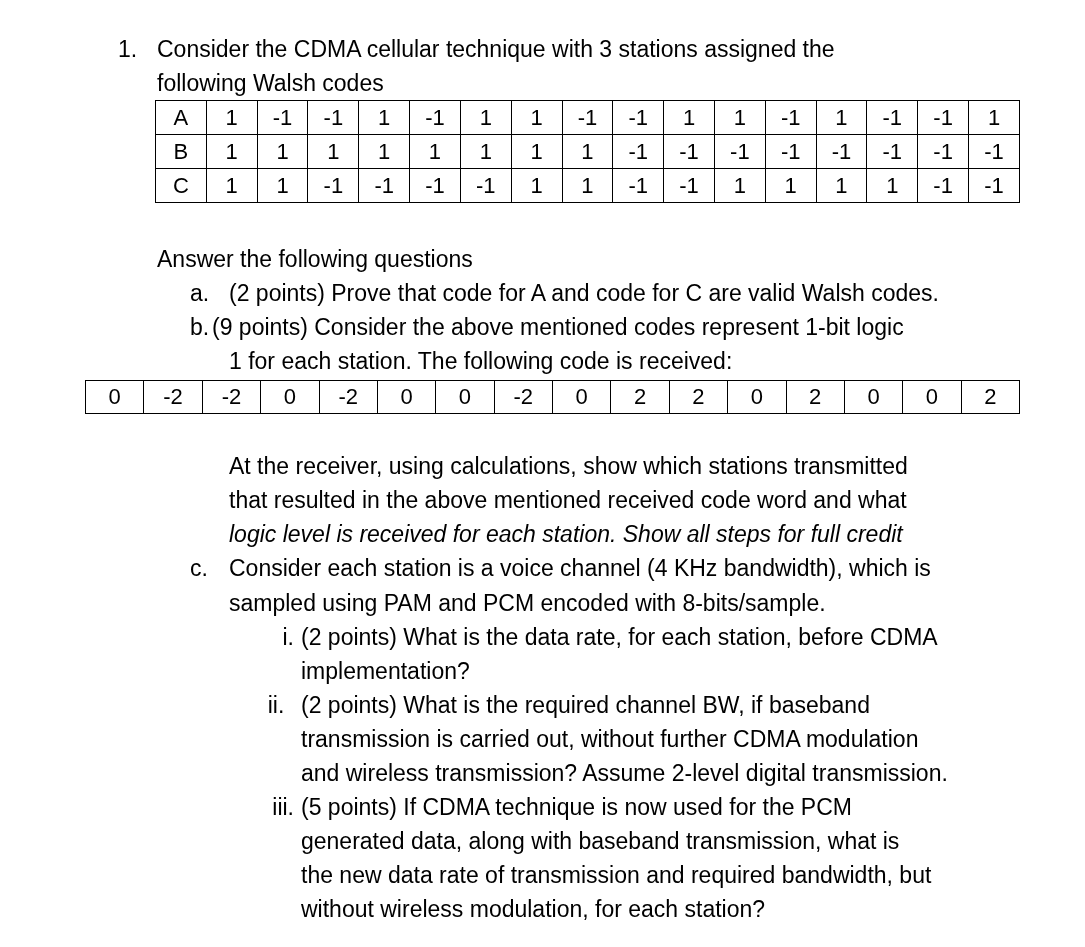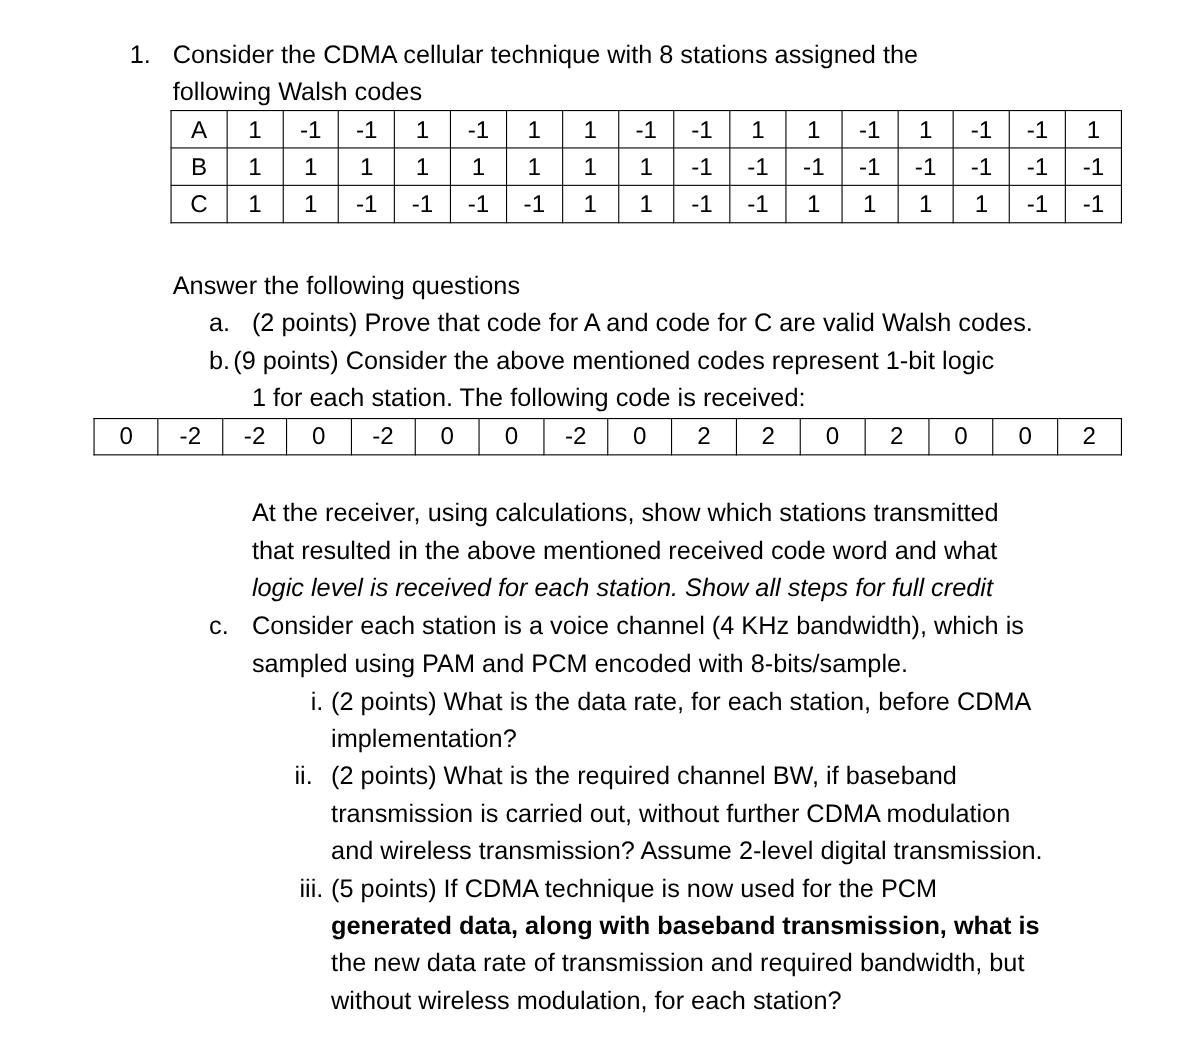--- a/index.html
+++ b/index.html
@@ -10,21 +10,21 @@
   table.codes td { border: 1.3px solid #000; text-align: center; padding: 0; font-size: 22px; }
   #walsh-table { left: 155px; top: 100px; width: 865px; }
   #walsh-table td { height: 33px; }
   #recv-table { left: 85px; top: 380px; width: 935px; }
   #recv-table td { height: 32px; }
 </style>
 </head>
 <body>
 
 <div class="abs" style="left:118px; top:32px;">1.</div>
-<div class="abs" style="left:157px; top:32px;">Consider the CDMA cellular technique with 8 stations assigned the</div>
+<div class="abs" style="left:157px; top:32px;">Consider the CDMA cellular technique with 3 stations assigned the</div>
 <div class="abs" style="left:157px; top:66px;">following Walsh codes</div>
 
 <table class="codes" id="walsh-table">
   <tbody id="walsh-body">
       <tr>
         <td>A</td>
         <td>1</td>
         <td>-1</td>
         <td>-1</td>
         <td>1</td>
@@ -126,15 +126,15 @@
 <div class="abs" style="left:301px; top:620px;">(2 points) What is the data rate, for each station, before CDMA</div>
 <div class="abs" style="left:301px; top:654px;">implementation?</div>
 
 <div class="abs" style="left:258px; top:688px; width:36px; text-align:center;">ii.</div>
 <div class="abs" style="left:301px; top:688px;">(2 points) What is the required channel BW, if baseband</div>
 <div class="abs" style="left:301px; top:722px;">transmission is carried out, without further CDMA modulation</div>
 <div class="abs" style="left:301px; top:756px;">and wireless transmission? Assume 2-level digital transmission.</div>
 
 <div class="abs" style="left:254px; top:790px; width:40px; text-align:right;">iii.</div>
 <div class="abs" style="left:301px; top:790px;">(5 points) If CDMA technique is now used for the PCM</div>
-<div class="abs" style="left:301px; top:824px;font-weight:bold;">generated data, along with baseband  transmission, what is</div>
+<div class="abs" style="left:301px; top:824px;">generated data, along with baseband  transmission, what is</div>
 <div class="abs" style="left:301px; top:858px;">the new data rate of transmission and required bandwidth, but</div>
 <div class="abs" style="left:301px; top:892px;">without wireless modulation, for each station?</div>
 
 </body></html>

